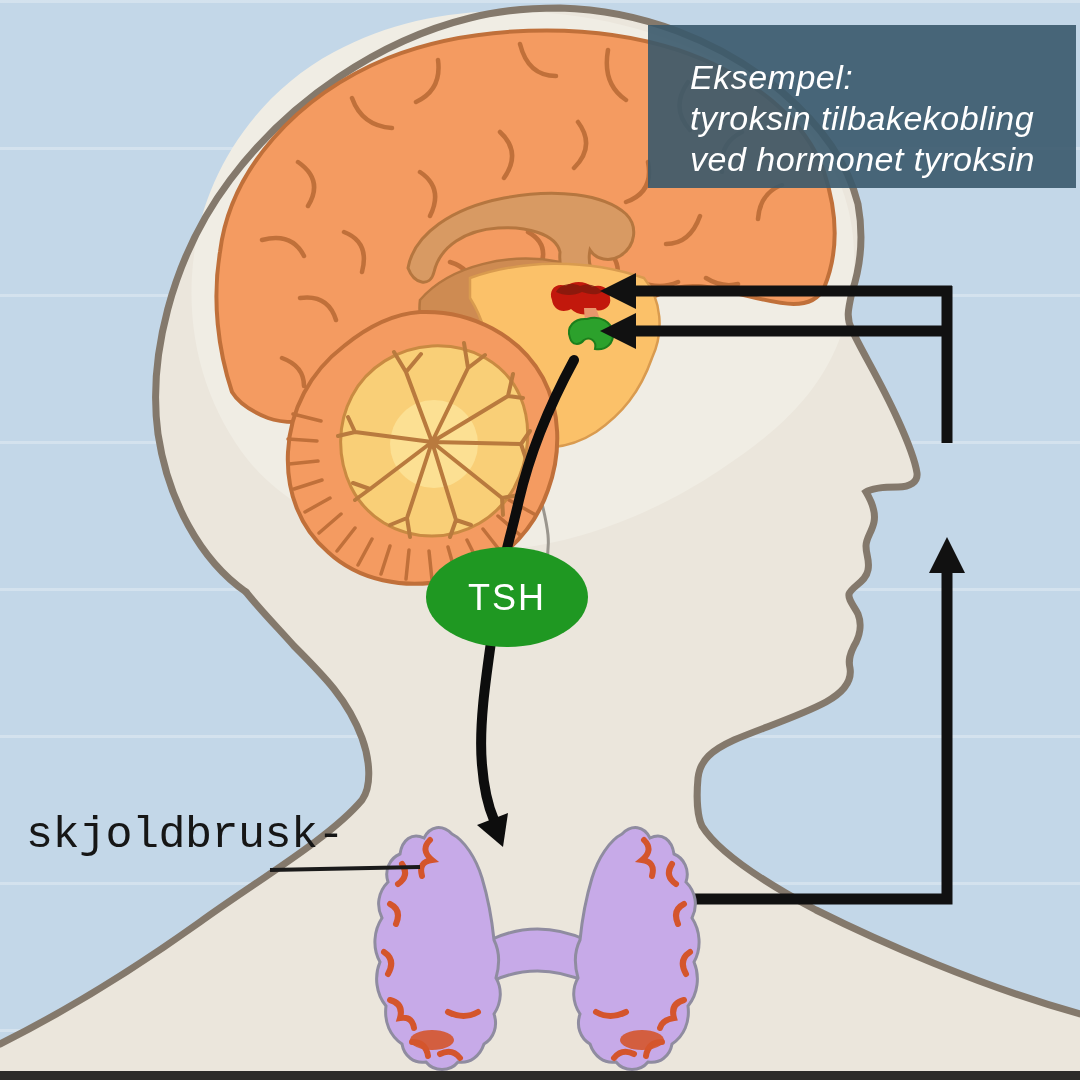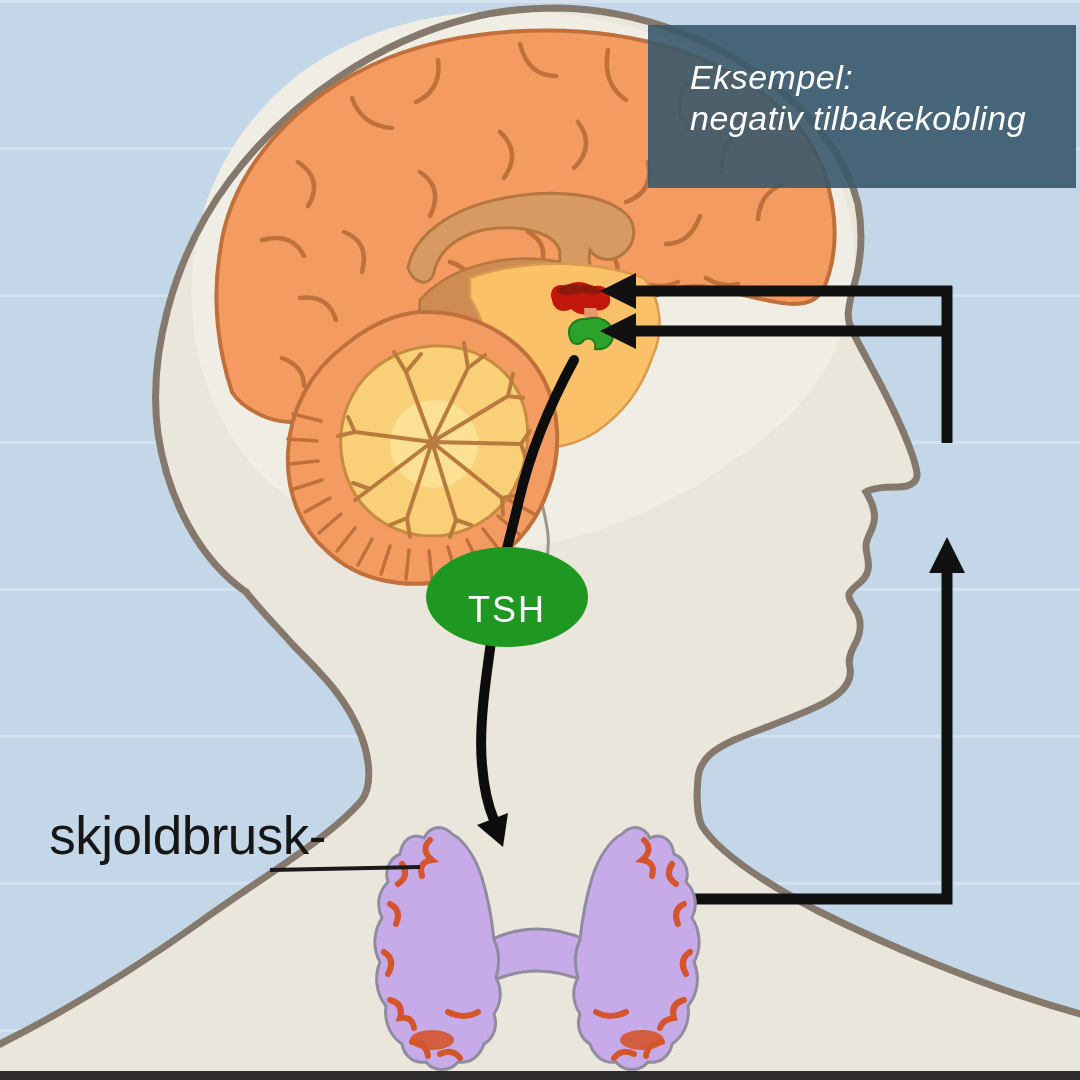--- a/index.html
+++ b/index.html
@@ -14,25 +14,25 @@
   #art{position:absolute;left:0;top:0;width:1080px;height:1080px;}
   .callout{
     position:absolute;left:648px;top:25px;width:428px;height:163px;
     background:rgba(58,89,108,0.90);
     color:#fff;font-style:italic;font-size:34px;line-height:41px;
     padding:32px 0 0 42px;box-sizing:border-box;letter-spacing:.5px;
   }
   .callout div{white-space:nowrap;}
   .tsh-label{
     position:absolute;left:425px;top:577px;width:164px;height:42px;
-    color:#fff;font-size:36px;letter-spacing:2px;text-align:center;line-height:42px;margin-top:12px;
+    color:#fff;font-size:36px;letter-spacing:2px;text-align:center;line-height:42px;
   }
   .thyroid-label{
     position:absolute;left:26px;top:808px;width:300px;
-    color:#161616;font-size:53px;line-height:55px;text-align:right;letter-spacing:-0.5px;
+    color:#161616;font-size:45px;line-height:55px;text-align:right;letter-spacing:-0.5px;font-family:Liberation Mono, monospace;
   }
   .bottom-bar{
     position:absolute;left:0;top:1071px;width:1080px;height:9px;background:#2d2c2a;
   }
 </style>
 </head>
 <body>
 
 <div id="stage">
 
@@ -167,21 +167,22 @@
            M634 1054 q-12 -6 -20 4 M626 1012 q-16 8 -30 0" fill="none" stroke="#D4552C" stroke-width="6" stroke-linecap="round"></path>
       <ellipse cx="432" cy="1040" rx="22" ry="10" fill="#D4552C" opacity="0.9"></ellipse>
       <ellipse cx="642" cy="1040" rx="22" ry="10" fill="#D4552C" opacity="0.9"></ellipse>
     </g>
 
     <line x1="270" y1="870" x2="420" y2="867" stroke="#1a1a1a" stroke-width="4"></line>
   </svg>
 
   <div class="callout">
     <div>Eksempel:</div>
-    <div>negativ tilbakekobling</div>
+    <div>tyroksin tilbakekobling</div>
+    <div>ved hormonet tyroksin</div>
   </div>
 
   <div class="tsh-label">TSH</div>
 
   <div class="thyroid-label">
     <div>skjoldbrusk-</div>
   </div>
 
   <div class="bottom-bar"></div>
 </div>

